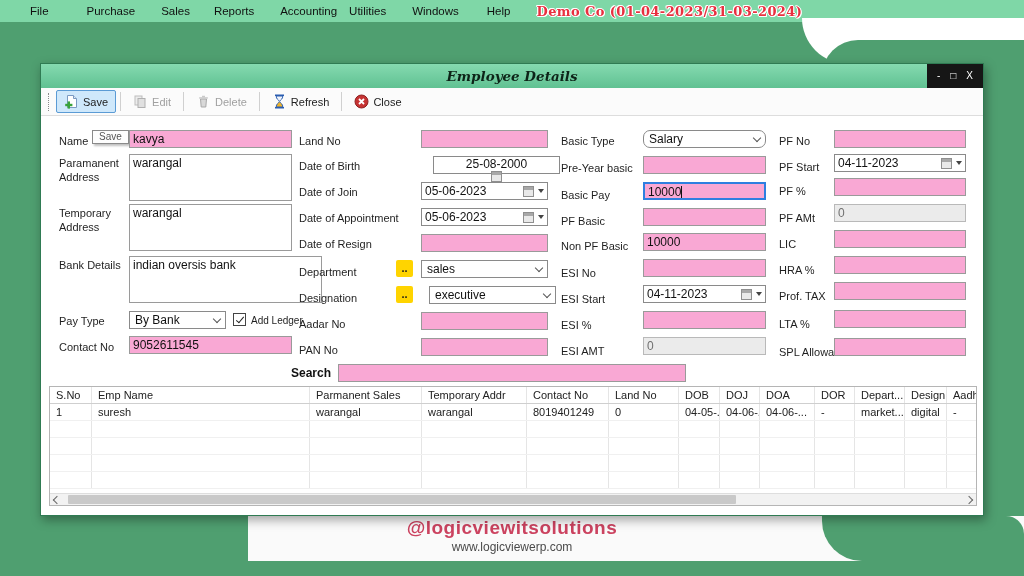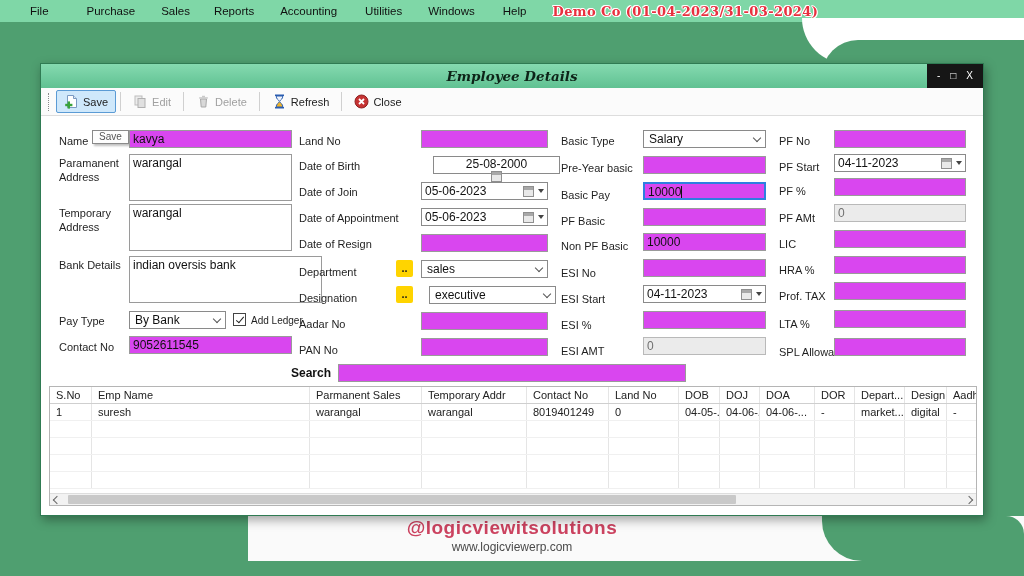--- a/index.html
+++ b/index.html
@@ -5,21 +5,21 @@
   * { margin:0; padding:0; box-sizing:border-box; }
   html,body { width:1024px; height:576px; overflow:hidden; }
   .screen { position:relative; width:1024px; height:576px; background:#4f9f70;
             font-family:"Liberation Sans", sans-serif; overflow:hidden; }
 
   
   .menubar { position:absolute; left:0; top:0; width:1024px; height:22px;
              background:#7fd7a7; display:flex; align-items:center; font-size:11.5px; color:#101010; }
   .menu-item { padding:2px 6px; cursor:default; }
   .mi-file{margin-left:24px;} .mi-purchase{margin-left:26px;} .mi-sales{margin-left:14px;}
-  .mi-reports{margin-left:12px;} .mi-accounting{margin-left:14px;} .mi-utilities{margin-left:16px;}
+  .mi-reports{margin-left:12px;} .mi-accounting{margin-left:14px;} .mi-utilities{}
   .mi-windows{margin-left:14px;} .mi-help{margin-left:16px;}
   .company { margin-left:20px; font-family:"DejaVu Serif", serif; font-weight:bold; font-size:13px;
              color:#e8303f; letter-spacing:.4px;
              text-shadow:1px 0 #fff,-1px 0 #fff,0 1px #fff,0 -1px #fff,1px 1px #fff,-1px -1px #fff; }
 
   
   .decor-tr { position:absolute; right:-28px; top:18px; width:250px; height:46px;
               background:#ffffff; border-radius:0 0 0 90px; }
   .decor-tr2 { position:absolute; right:-28px; top:40px; width:230px; height:36px;
                background:#4f9f70; border-radius:90px 0 0 0; }
@@ -55,21 +55,21 @@
              display:flex; align-items:center; padding-left:5px; }
   .tb-grip { height:18px; width:2px; border-left:1px dotted #8a8a8a; margin:0 6px 0 2px; }
   .tb-btn { display:flex; align-items:center; gap:4px; padding:3px 7px; font-size:11px; color:#222;
             border:1px solid transparent; border-radius:2px; cursor:default; }
   .tb-btn.active { background:#cfe8fb; border-color:#5b9bd5; }
   .tb-btn.disabled { color:#a0a0a0; }
   .tb-sep { width:1px; height:19px; background:#d0d0d0; margin:0 4px; }
 
   
   .lbl { position:absolute; font-size:11px; color:#1f1f1f; line-height:1.3; }
-  .inp { position:absolute; height:18px; border:1px solid #9a9a9a; background:#d946ef; font-size:12px;
+  .inp { position:absolute; height:18px; border:1px solid #9a9a9a; background:#f9a8d4; font-size:12px;
          padding:0 3px; font-family:inherit; color:#111; outline:none; }
   .inp:disabled { background:#ebebeb; color:#707070; border-color:#b9b9b9; }
   .inp.focused { border:2px solid #2f7fe0; }
   .ta { position:absolute; border:1px solid #9a9a9a; background:#fff; font-size:12px; padding:1px 3px;
         font-family:inherit; color:#111; resize:none; outline:none; overflow:hidden; }
   .selbox { position:absolute; height:18px; border:1px solid #8a8a8a; background:#fff; display:flex;
             align-items:center; justify-content:space-between; padding:0 5px; font-size:12px; color:#111; }
   .chev { width:6px; height:6px; border-right:1.2px solid #555; border-bottom:1.2px solid #555;
           transform:rotate(45deg); margin-top:-3px; flex:none; }
   .datebox { position:absolute; height:18px; border:1px solid #8a8a8a; background:#fff; display:flex;
@@ -279,21 +279,21 @@
     <span class="lbl" style="left:520px;top:70px;">Basic Type</span>
     <span class="lbl" style="left:520px;top:97px;">Pre-Year basic</span>
     <span class="lbl" style="left:520px;top:124px;">Basic Pay</span>
     <span class="lbl" style="left:520px;top:150px;">PF Basic</span>
     <span class="lbl" style="left:520px;top:175px;">Non PF Basic</span>
     <span class="lbl" style="left:520px;top:202px;">ESI No</span>
     <span class="lbl" style="left:520px;top:228px;">ESI Start</span>
     <span class="lbl" style="left:520px;top:254px;">ESI %</span>
     <span class="lbl" style="left:520px;top:280px;">ESI AMT</span>
 
-    <div class="selbox" style="left:602px;top:66px;width:123px;">
+    <div class="selbox" style="left:602px;top:66px;width:123px;border-radius:7px;">
       <span>Salary</span>
       <span class="chev"></span>
     </div>
     <input class="inp" style="left: 602px; top: 92px; width: 123px;" value="">
     <div class="inp focused" style="left:602px;top:118px;width:123px;padding-top:1px;">
       <span>10000</span><span class="caret"></span>
     </div>
     <input class="inp" style="left: 602px; top: 144px; width: 123px;" value="">
     <input class="inp" style="left: 602px; top: 169px; width: 123px;" value="10000">
     <input class="inp" style="left: 602px; top: 195px; width: 123px;" value="">

